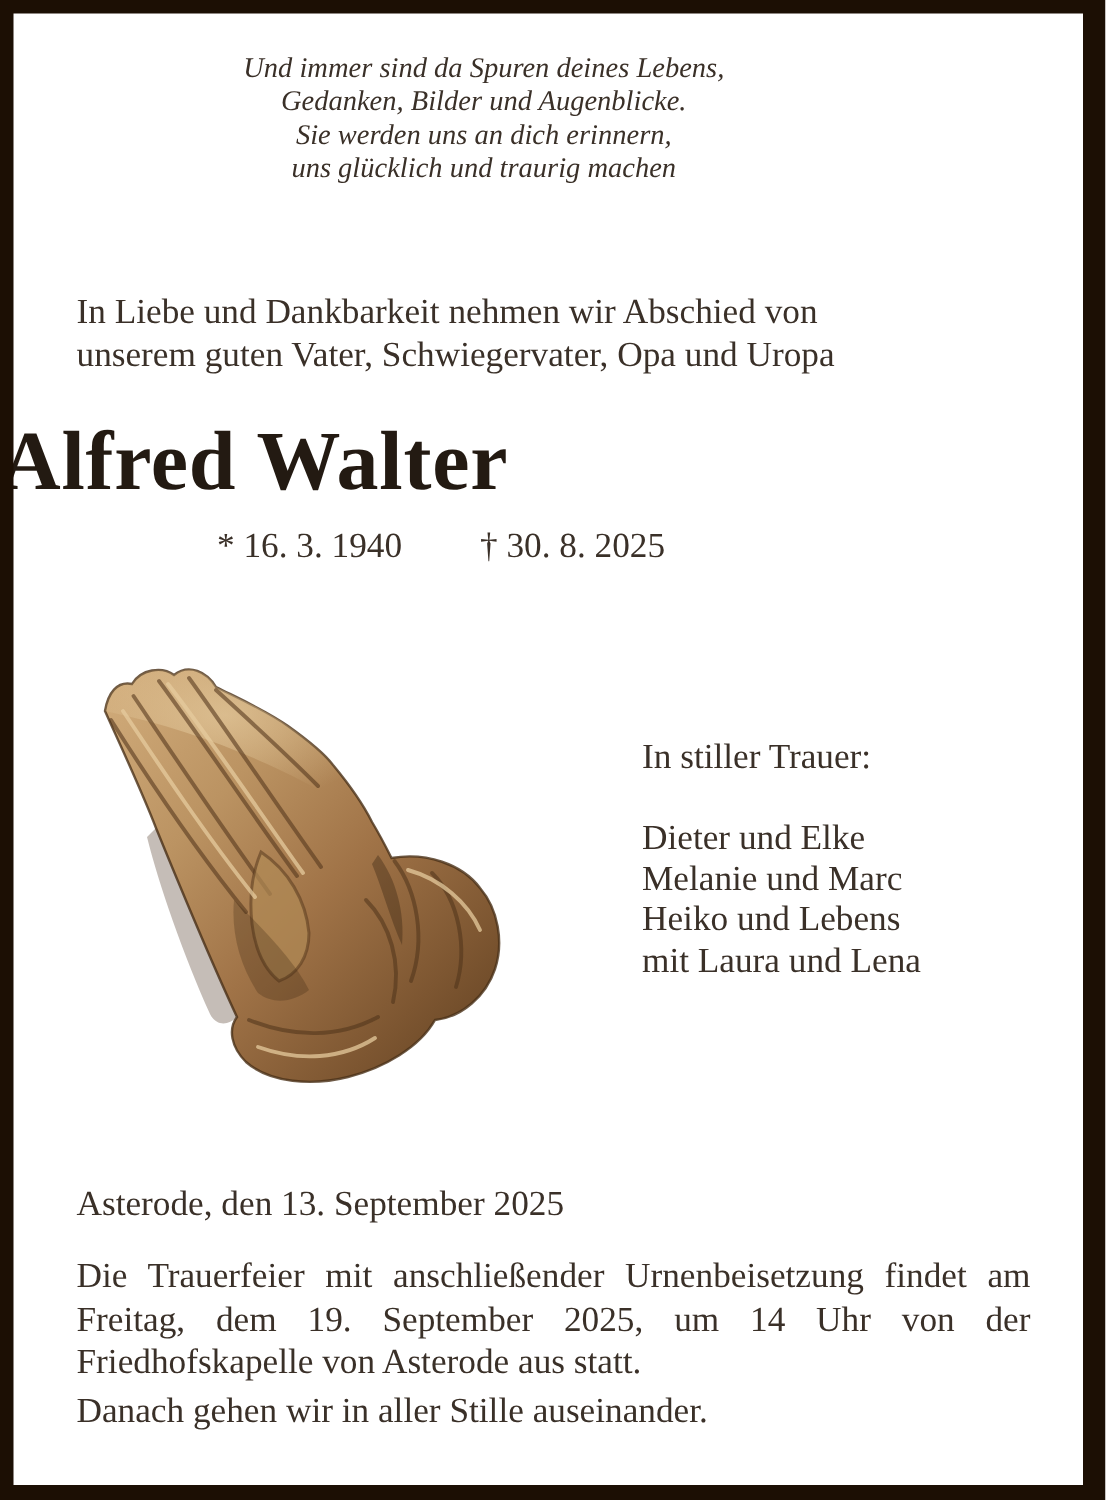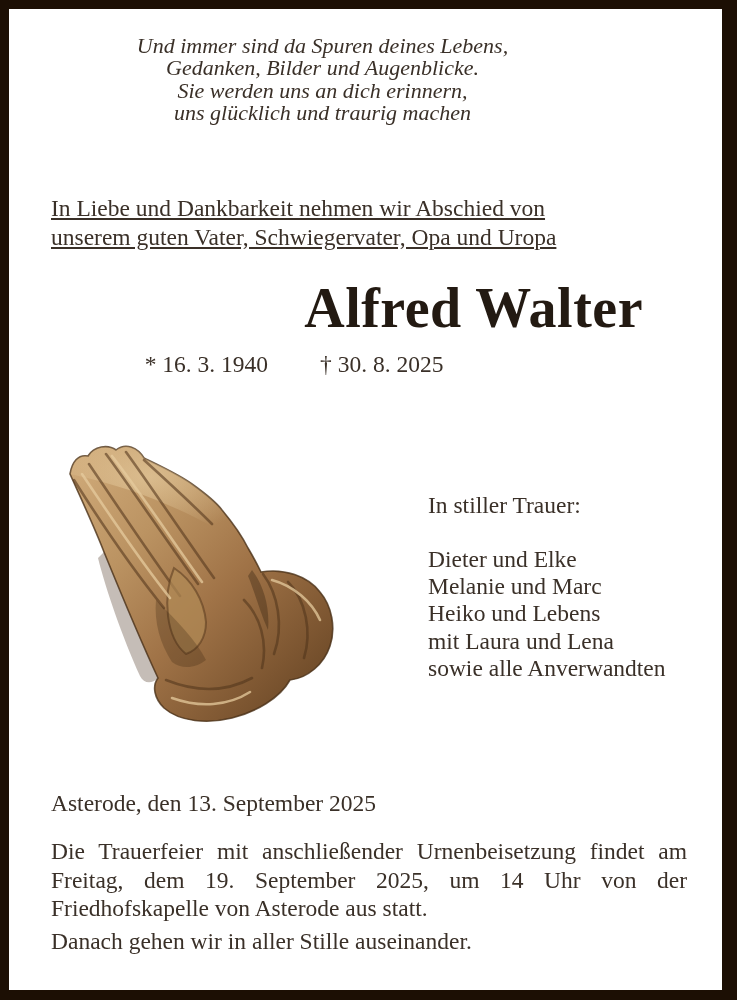--- a/index.html
+++ b/index.html
@@ -16,36 +16,35 @@
     border:solid #1c0f04;
     border-width:9px 15px 10px 9px;
     pointer-events:none;
     box-sizing:border-box;
     z-index:5;
   }
   .poem {
     position:absolute; top:35px; left:0; width:645px;
     text-align:center;
     font-style:italic;
-    font-size:22px; line-height:22.3px;
+    font-size:19px; line-height:22.3px;
     color:#3a3028;
   }
   .intro {
     position:absolute; top:194px; left:51px;
-    font-size:23.5px; line-height:28.5px;text-decoration:underline;
+    font-size:23.5px; line-height:28.5px;
   }
   .name {
     position:absolute; top:279px; left:0; width:599px;
     margin:0;
-    text-align:right;
+    text-align:left;
     font-size:56px; line-height:58px;
     font-weight:bold;
     letter-spacing:0.5px;
     color:#231a12;
-    padding-left:44px;
   }
   .dates {
     position:absolute; top:351px; left:0; width:588px;
     display:flex; justify-content:center; gap:52px;
     font-size:23.5px;
   }
   .hands {
     position:absolute; top:440px; left:56px;
     width:290px; height:290px;
   }
@@ -159,21 +158,20 @@
       </g>
     </svg>
   </div>
 
   <div class="mourning">
     <div class="mourn-head">In stiller Trauer:</div>
     <div class="mourn-name">Dieter und Elke</div>
     <div class="mourn-name">Melanie und Marc</div>
     <div class="mourn-name">Heiko und Lebens</div>
     <div class="mourn-name">mit Laura und Lena</div>
-    <div class="mourn-name">sowie alle Anverwandten</div>
   </div>
 
   <div class="dateline">Asterode, den 13. September 2025</div>
 
   <p class="ceremony">Die Trauerfeier mit anschließender Urnenbeisetzung findet am Freitag, dem 19. September 2025, um 14 Uhr von der Friedhofskapelle von Asterode aus statt.</p>
 
   <div class="closing">Danach gehen wir in aller Stille auseinander.</div>
 
   <div class="frame"></div>
 </div>

